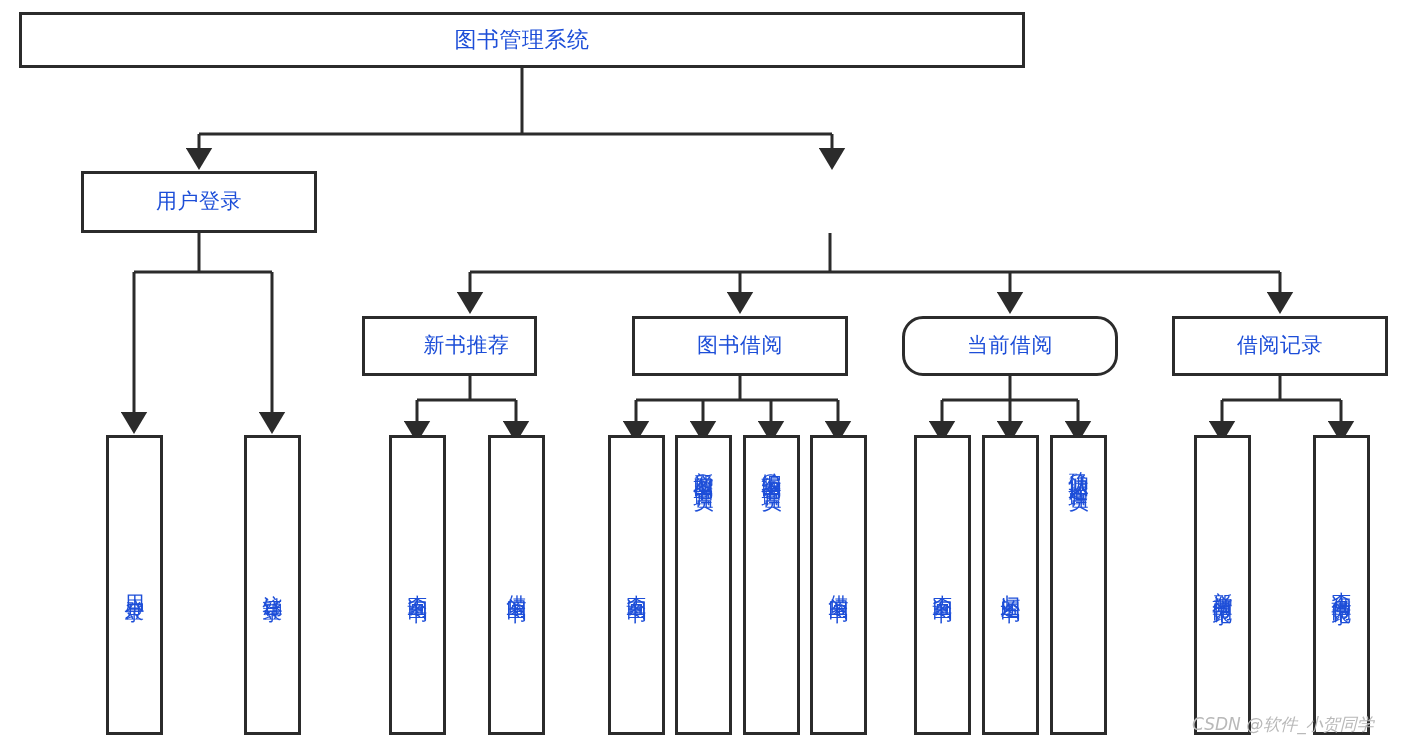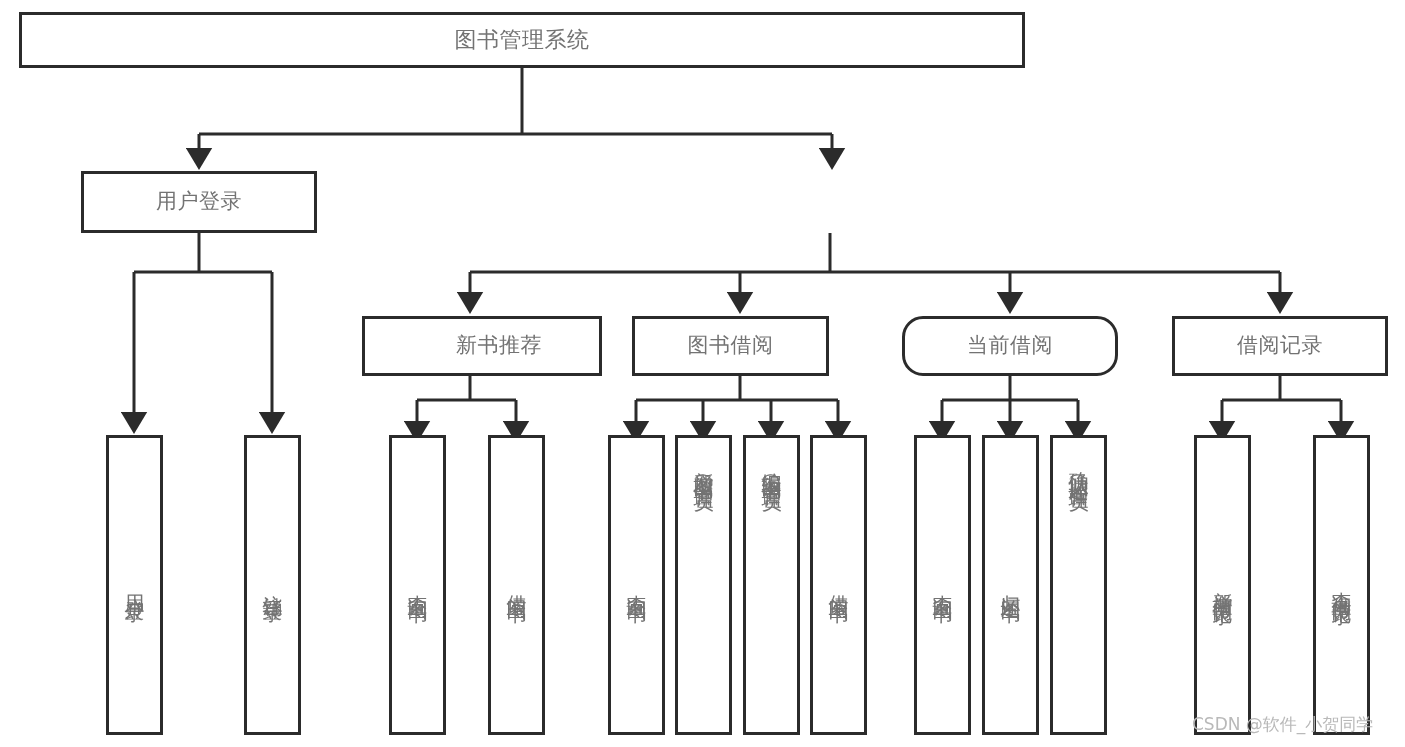--- a/index.html
+++ b/index.html
@@ -27,21 +27,21 @@
   }
   .node {
     position: absolute;
     box-sizing: border-box;
     border: 3px solid #2b2b2b;
     background: #ffffff;
     display: flex;
     align-items: center;
     justify-content: center;
     text-align: center;
-    color: #737373;
+    color: #1d4ed8;
   }
   .node .lbl {
     display: block;
     line-height: 1.22;
     letter-spacing: 0.5px;
   }
   .node.horiz .lbl {
     font-size: 21px;
   }
   .node.root .lbl {
@@ -64,20 +64,21 @@
     padding-top: 0;
   }
   .watermark {
     position: absolute;
     left: 1192px;
     top: 713px;
     font-size: 17px;
     color: #b9b9b9;
     white-space: nowrap;
     font-family: "DejaVu Sans", "Liberation Sans", sans-serif;
+    font-style: italic;
   }
 </style>
 </head>
 <body>
 
 <div id="canvas">
 
   <svg id="edges" viewBox="0 0 1405 747" xmlns="http://www.w3.org/2000/svg">
     <defs>
       <marker id="arrow" markerWidth="9" markerHeight="9" refX="1.5" refY="4.5" orient="auto" markerUnits="strokeWidth">
@@ -129,24 +130,24 @@
   </svg>
 
   <div class="node root" style="left:19px; top:12px; width:1006px; height:56px;">
     <span class="lbl">图书管理系统</span>
   </div>
 
   <div class="node horiz" style="left:81px; top:171px; width:236px; height:62px;">
     <span class="lbl">用户登录</span>
   </div>
 
-  <div class="node horiz" style="left:362px; top:316px; width:240px; height:60px;padding-left:34px;">
+  <div class="node horiz" style="left:362px; top:316px; width:175px; height:60px;padding-left:34px;">
     <span class="lbl">新书推荐</span>
   </div>
-  <div class="node horiz" style="left:632px; top:316px; width:197px; height:60px;text-align:right;">
+  <div class="node horiz" style="left:632px; top:316px; width:216px; height:60px;text-align:right;">
     <span class="lbl">图书借阅</span>
   </div>
   <div class="node horiz" style="left:902px; top:316px; width:216px; height:60px;border-radius:21px;">
     <span class="lbl">当前借阅</span>
   </div>
   <div class="node horiz" style="left:1172px; top:316px; width:216px; height:60px;">
     <span class="lbl">借阅记录</span>
   </div>
 
   <div class="node vert mid" style="left:106px; top:435px; width:57px; height:300px;">

